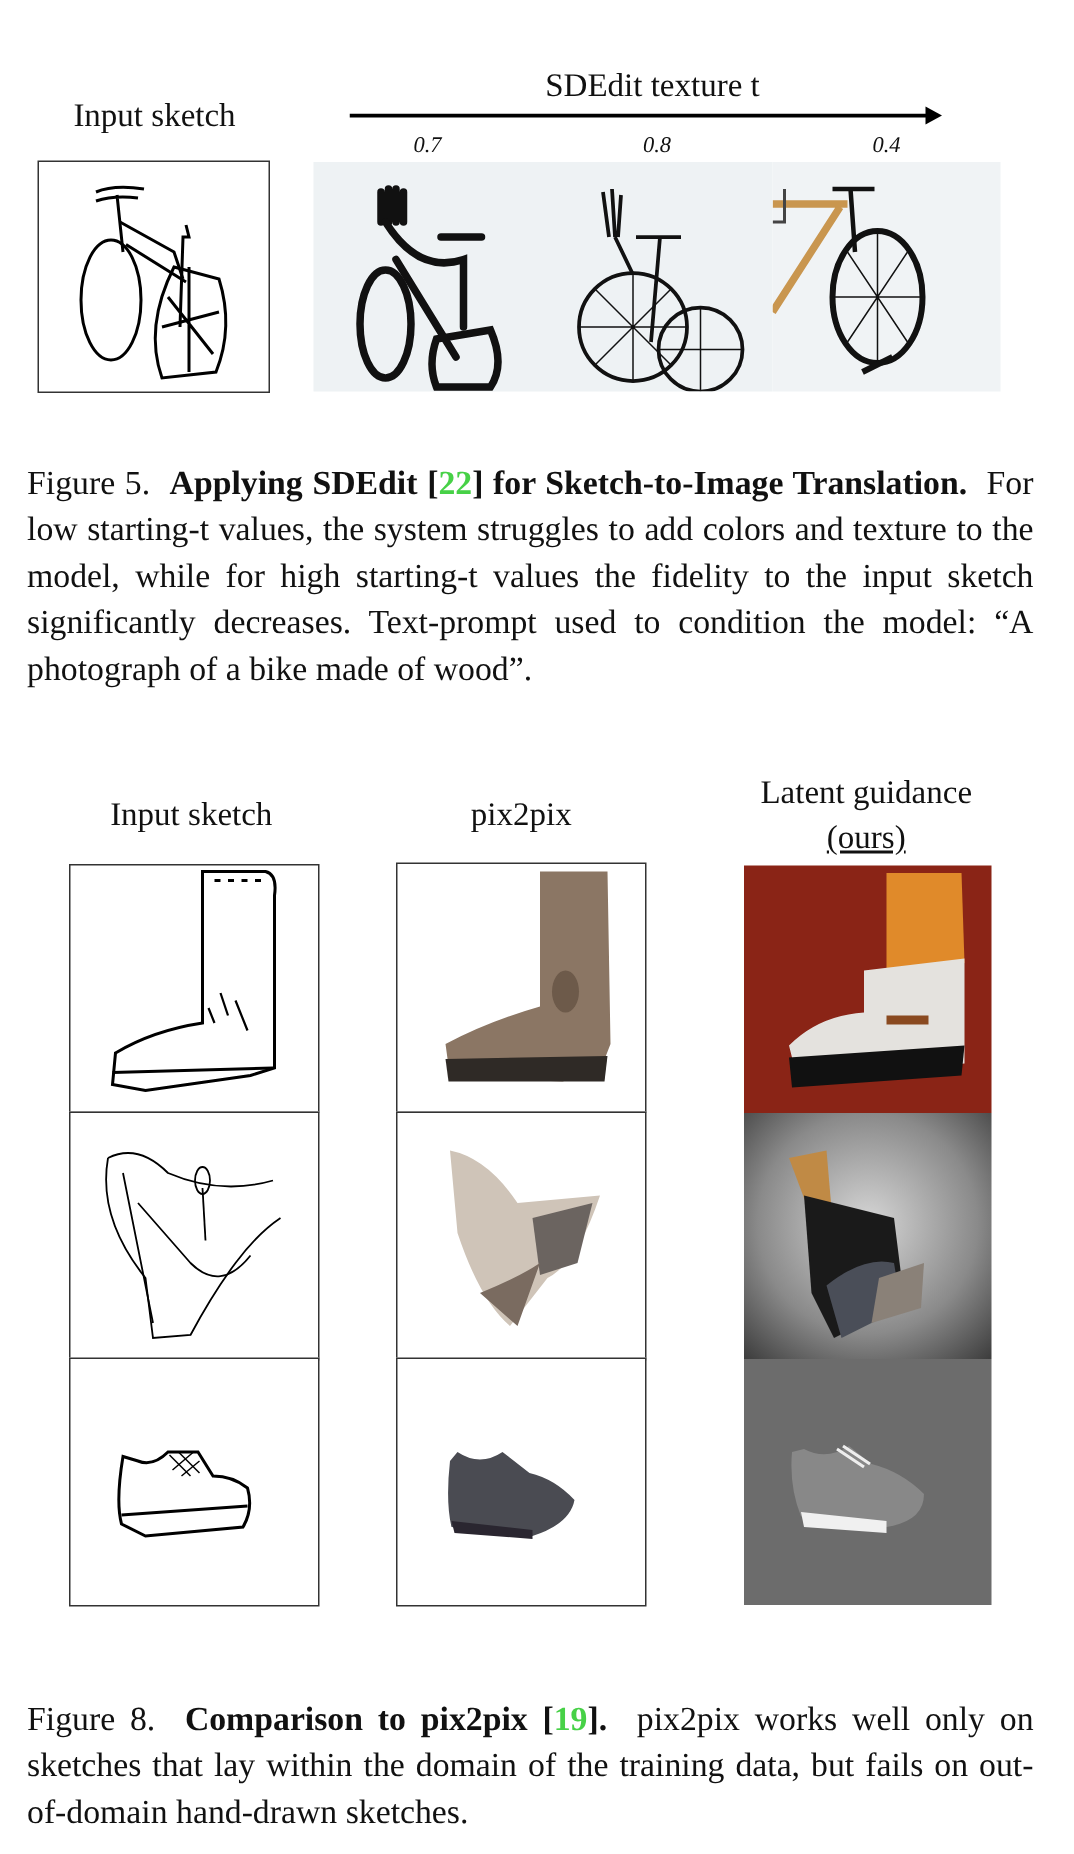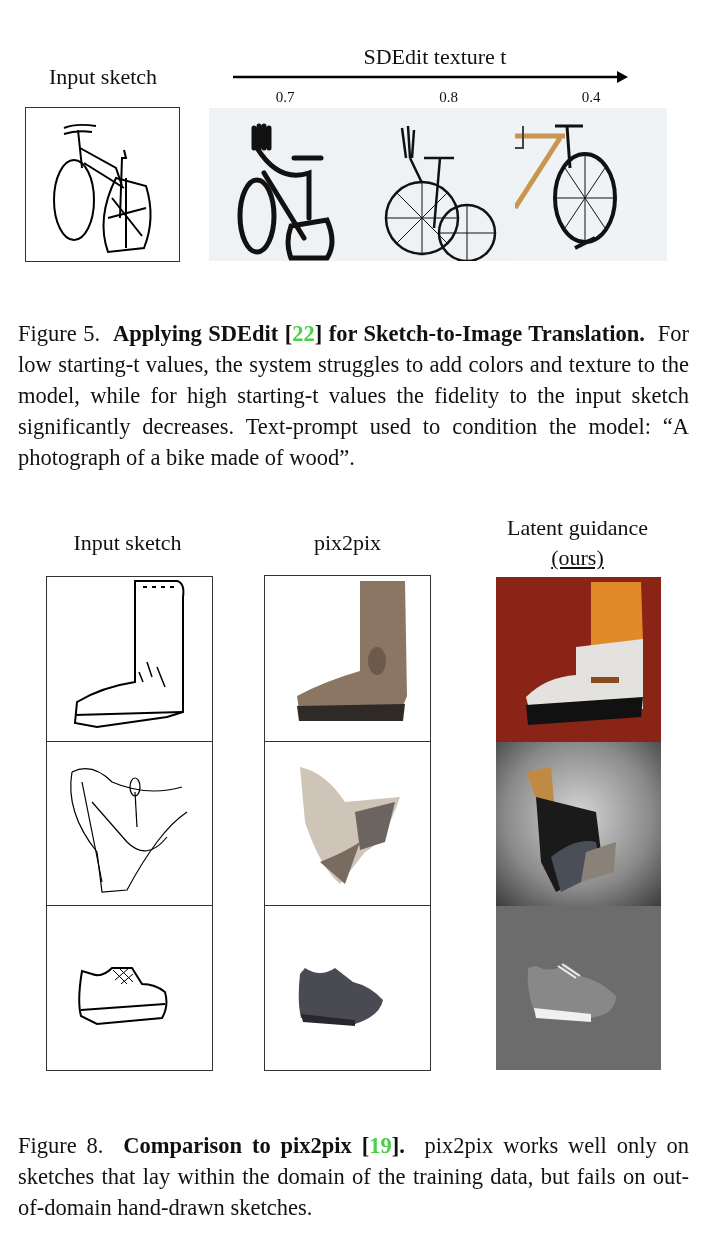--- a/index.html
+++ b/index.html
@@ -1,20 +1,20 @@
 <!DOCTYPE html>
 <html><head>
 <meta charset="utf-8">
 <style>
   html, body { margin: 0; padding: 0; background: #ffffff; }
   body { width: 716px; height: 1236px; position: relative; overflow: hidden;
          font-family: "Liberation Serif", "DejaVu Serif", serif; color: #111; }
   .abs { position: absolute; }
   .lbl { font-size: 22px; text-align: center; white-space: nowrap; }
-  .tick { font-size: 15px; text-align: center; }
+  .tick { font-size: 15px; text-align: center; font-style: italic; }
   .caption { font-size: 22.5px; line-height: 31px; text-align: justify; }
   .caption b { font-weight: bold; }
   .cite { color: #47d147; }
   .panel { border: 1.5px solid #333; box-sizing: border-box; background: #fff; overflow: hidden; }
   .photo { overflow: hidden; box-sizing: border-box; }
   svg { display: block; }
 </style>
 </head>
 <body>
 
@@ -22,21 +22,21 @@
 <div class="abs lbl" style="left:320px; top:44px; width:230px;">SDEdit texture t</div>
 
 <div class="abs" style="left:233px; top:68px;">
   <svg width="395" height="18">
       <line x1="0" y1="9" x2="386" y2="9" stroke="#000" stroke-width="2.5"></line>
       <polygon points="384,3 395,9 384,15" fill="#000"></polygon>
     </svg>
 </div>
 
 <div class="abs tick" style="left:265px; top:89px; width:40px;">0.7</div>
-<div class="abs tick" style="left:418px; top:89px; width:40px;text-align:right;">0.8</div>
+<div class="abs tick" style="left:418px; top:89px; width:40px;">0.8</div>
 <div class="abs tick" style="left:571px; top:89px; width:40px;">0.4</div>
 
 <div class="abs panel" style="left:25px; top:107px; width:155px; height:155px;">
   <svg width="152" height="152" viewBox="0 0 152 152" fill="none" stroke="#000" stroke-width="2">
     <path d="M38 20 Q50 15 70 18 M38 26 Q50 22 66 24 M52 22 L56 60"></path>
     <path d="M54 40 L90 60 L96 78 M58 55 L98 80"></path>
     <path d="M98 42 L100 50 L96 50 L94 110"></path>
     <ellipse cx="48" cy="92" rx="20" ry="40"></ellipse>
     <path d="M90 70 L120 78 Q130 110 118 140 L82 144 Q70 110 90 70 Z"></path>
     <path d="M100 70 L100 140 M82 110 L120 100 M86 90 L116 128"></path>
@@ -69,21 +69,21 @@
   <svg width="152" height="153" viewBox="0 0 152 153" fill="none">
     <path d="M0 28 L50 28 M45 30 L0 100" stroke="#c9964f" stroke-width="5"></path>
     <path d="M0 40 L8 40 L8 18" stroke="#444" stroke-width="2"></path>
     <path d="M40 18 L68 18 M52 18 L55 60" stroke="#111" stroke-width="3"></path>
     <ellipse cx="70" cy="90" rx="30" ry="44" stroke="#111" stroke-width="4"></ellipse>
     <path d="M70 46 L70 134 M40 90 L100 90 M50 60 L90 120 M90 60 L50 120" stroke="#111" stroke-width="1"></path>
     <path d="M60 140 L80 130" stroke="#111" stroke-width="4"></path>
   </svg>
 </div>
 
-<div class="abs caption" style="left:18px; top:306px; width:671px;margin-top:12px;">
+<div class="abs caption" style="left:18px; top:306px; width:671px;">
   <span>Figure 5.</span>&nbsp;
   <b><span>Applying SDEdit [</span><span class="cite">22</span><span>] for Sketch-to-Image Translation.</span></b>&nbsp;
   <span>For low starting-t values, the system struggles to add colors and texture to the model, while for high starting-t values the fidelity to the input sketch significantly decreases. Text-prompt used to condition the model: “A photograph of a bike made of wood”.</span>
 </div>
 
 <div class="abs lbl" style="left:45px; top:530px; width:165px;">Input sketch</div>
 <div class="abs lbl" style="left:265px; top:530px; width:165px;">pix2pix</div>
 <div class="abs lbl" style="left:480px; top:515px; width:195px;">Latent guidance</div>
 <div class="abs lbl" style="left:480px; top:545px; width:195px;text-decoration:underline;">(ours)</div>
 

